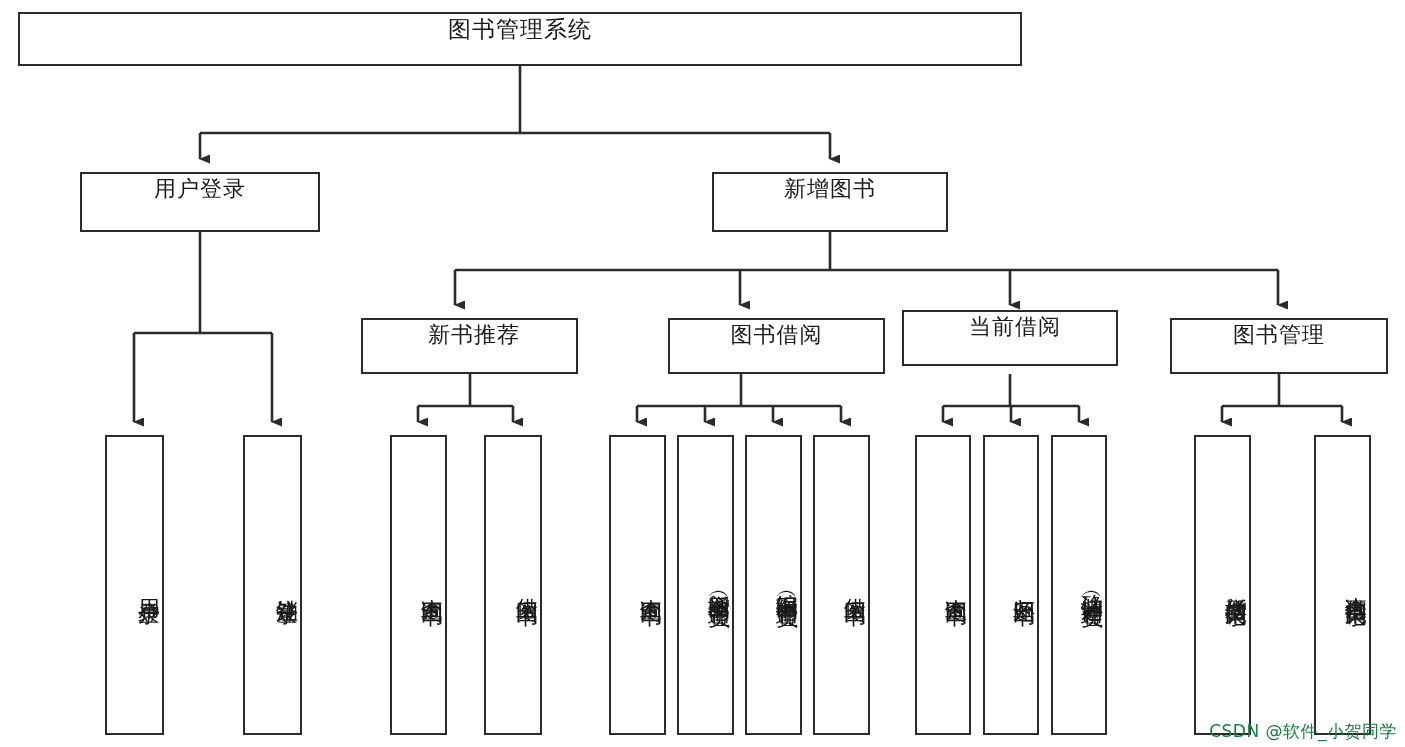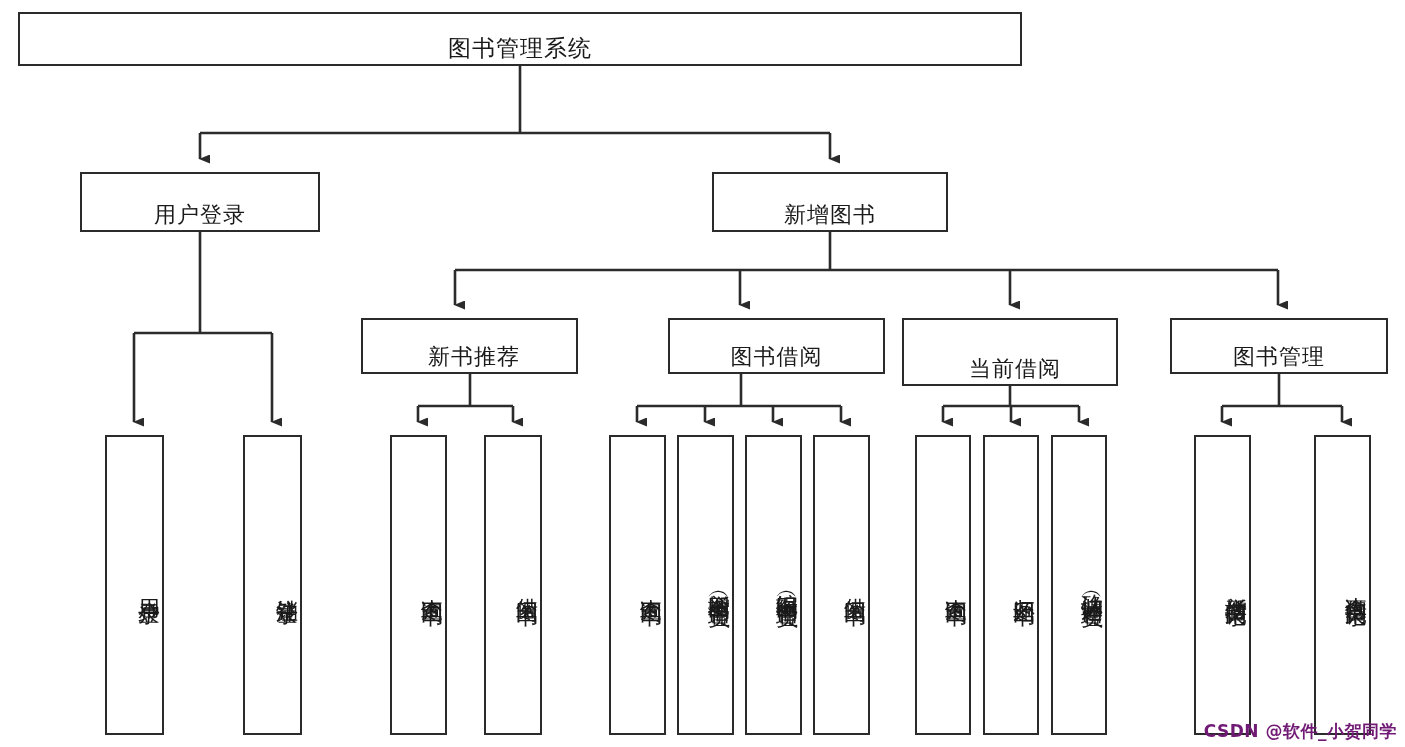--- a/index.html
+++ b/index.html
@@ -25,21 +25,21 @@
     width: 1405px;
     height: 747px;
     pointer-events: none;
   }
   .node {
     position: absolute;
     box-sizing: border-box;
     border: 2px solid #2b2b2b;
     background: #ffffff;
     display: flex;
-    align-items: flex-end;
+    align-items: flex-start;
     justify-content: center;
     color: #1a1a1a;
   }
   .node.horiz {
     font-size: 22px;
     letter-spacing: 1px;
   }
   .node.root {
     font-size: 23px;
   }
@@ -57,24 +57,23 @@
   .node.vert .vlabel {
     writing-mode: vertical-rl;
     text-orientation: upright;
     white-space: nowrap;
   }
   .watermark {
     position: absolute;
     right: 8px;
     bottom: 4px;
     font-size: 17px;
-    color: #701a75;
+    color: #15803d;
     letter-spacing: 0.5px;
     white-space: nowrap;
-    font-weight: bold;
   }
 </style>
 </head>
 <body>
 
 <div id="diagram">
 
   <svg id="edges" viewBox="0 0 1405 747" xmlns="http://www.w3.org/2000/svg">
     <defs>
       <marker id="arrowhead" markerWidth="9" markerHeight="11" refX="4.5" refY="10" orient="auto" markerUnits="userSpaceOnUse">
@@ -128,21 +127,21 @@
   <div class="node horiz" style="left: 712px; top: 172px; width: 236px; height: 60px;">
     <span>新增图书</span>
   </div>
 
   <div class="node horiz" style="left: 361px; top: 318px; width: 217px; height: 56px; padding-left: 9px;">
     <span>新书推荐</span>
   </div>
   <div class="node horiz" style="left: 668px; top: 318px; width: 217px; height: 56px;">
     <span>图书借阅</span>
   </div>
-  <div class="node horiz" style="left: 902px; top: 318px; width: 216px; height: 68px; padding-left: 10px;">
+  <div class="node horiz" style="left: 902px; top: 310px; width: 216px; height: 56px; padding-left: 10px;">
     <span>当前借阅</span>
   </div>
   <div class="node horiz" style="left: 1170px; top: 318px; width: 218px; height: 56px;">
     <span>图书管理</span>
   </div>
 
   <div class="node vert" style="left: 105px; top: 435px; width: 59px; height: 300px;">
     <span class="vlabel">用户登录</span>
   </div>
   <div class="node vert" style="left: 243px; top: 435px; width: 59px; height: 300px;">

